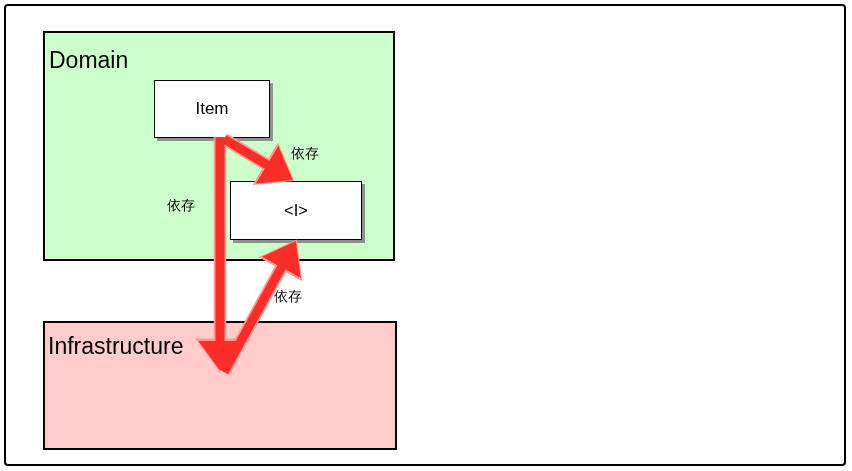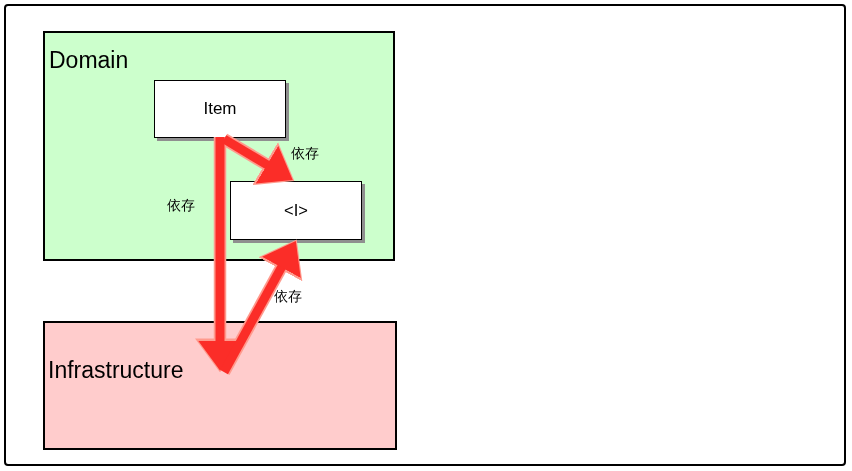--- a/index.html
+++ b/index.html
@@ -36,37 +36,37 @@
     left: 43px; top: 31px;
     width: 352px; height: 230px;
     background: var(--domain-fill, #ccffcc);
   }
   #layer-domain .layer-label { left: 4px; top: 15px; }
   #layer-infra {
     left: 43px; top: 321px;
     width: 354px; height: 129px;
     background: var(--infra-fill, #ffcccc);
   }
-  #layer-infra .layer-label { left: 3px; top: 11px; margin-top: 24px; }
+  #layer-infra .layer-label { left: 3px; top: 11px; }
 
   .node {
     position: absolute;
     background: var(--node-fill, #ffffff);
     border: 1.5px solid var(--border, #000);
     display: flex;
     flex-direction: column;
     align-items: center;
     justify-content: center;
     text-align: center;
     font-size: 17px;
     line-height: 1.18;
   }
   .node.shadowed { box-shadow: 3px 3px 0 #8f8f8f; }
 
-  #node-item { left: 154px; top: 80px; width: 132px; height: 58px; }
+  #node-item { left: 154px; top: 80px; width: 116px; height: 58px; }
   #node-item-repository { left: 230px; top: 181px; width: 132px; height: 59px; font-size: 16.5px; }
   #node-item-repository-implement { left: 109px; top: 370px; width: 221px; height: 62px; }
 
   .edge-label {
     position: absolute;
     font-size: 14px;
     line-height: 1.1;
     white-space: nowrap;
     z-index: 6;
   }

